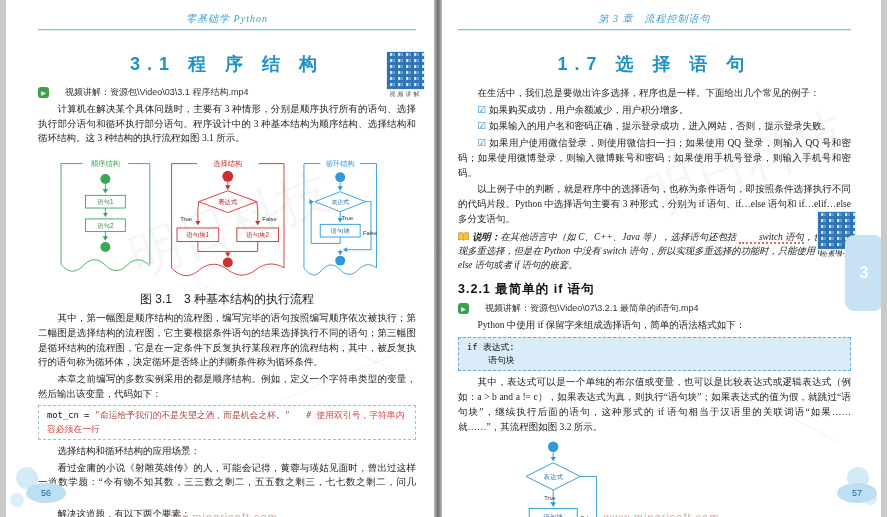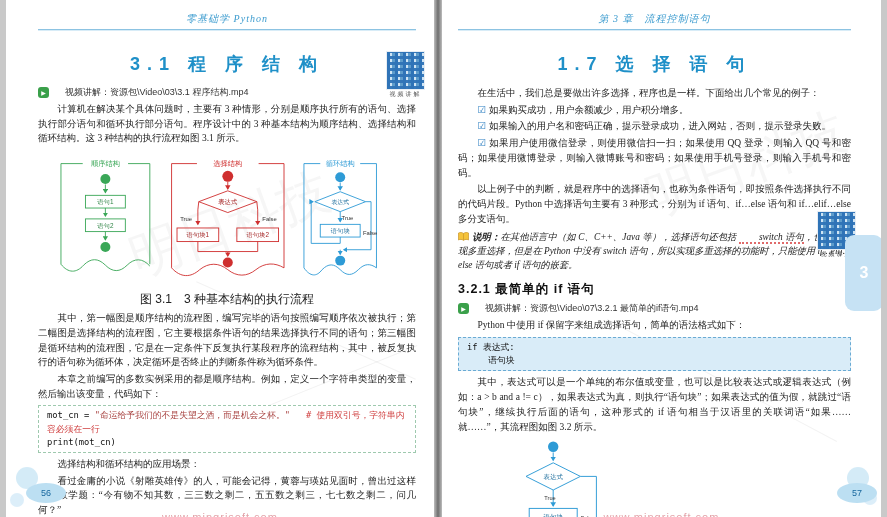--- a/index.html
+++ b/index.html
@@ -180,21 +180,20 @@
           <text x="322" y="92" font-size="7" fill="#1f6f9e" text-anchor="middle">语句块</text>
         </svg>
       </div>
       <div class="fig-caption">图 3.1　3 种基本结构的执行流程</div>
 
       <p class="para">其中，第一幅图是顺序结构的流程图，编写完毕的语句按照编写顺序依次被执行；第二幅图是选择结构的流程图，它主要根据条件语句的结果选择执行不同的语句；第三幅图是循环结构的流程图，它是在一定条件下反复执行某段程序的流程结构，其中，被反复执行的语句称为循环体，决定循环是否终止的判断条件称为循环条件。</p>
       <p class="para">本章之前编写的多数实例采用的都是顺序结构。例如，定义一个字符串类型的变量，然后输出该变量，代码如下：</p>
 
       <div class="code-block">
         <div><span>mot_cn = </span><span class="code-str">"命运给予我们的不是失望之酒，而是机会之杯。"</span><span style="white-space:pre">   </span><span class="code-comment"># 使用双引号，字符串内容必须在一行</span></div>
-        <div>print(mot_cn)</div>
       </div>
 
       <p class="para">选择结构和循环结构的应用场景：</p>
       <p class="para">看过金庸的小说《射雕英雄传》的人，可能会记得，黄蓉与瑛姑见面时，曾出过这样一道数学题：“今有物不知其数，三三数之剩二，五五数之剩三，七七数之剩二，问几何？”</p>
       <p class="para">解决这道题，有以下两个要素：</p>
 
     </div>
 
     <div class="bubble-cluster">
       <div class="bubble b1"></div>

